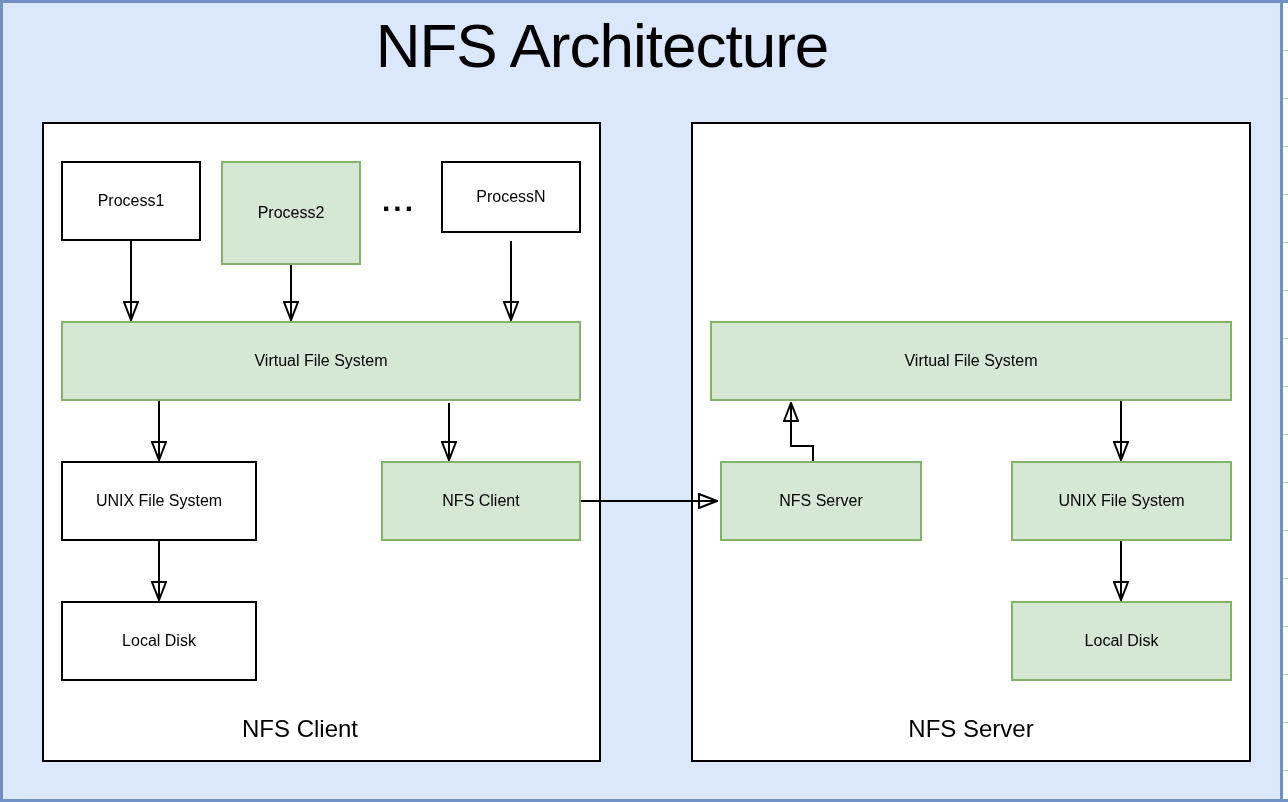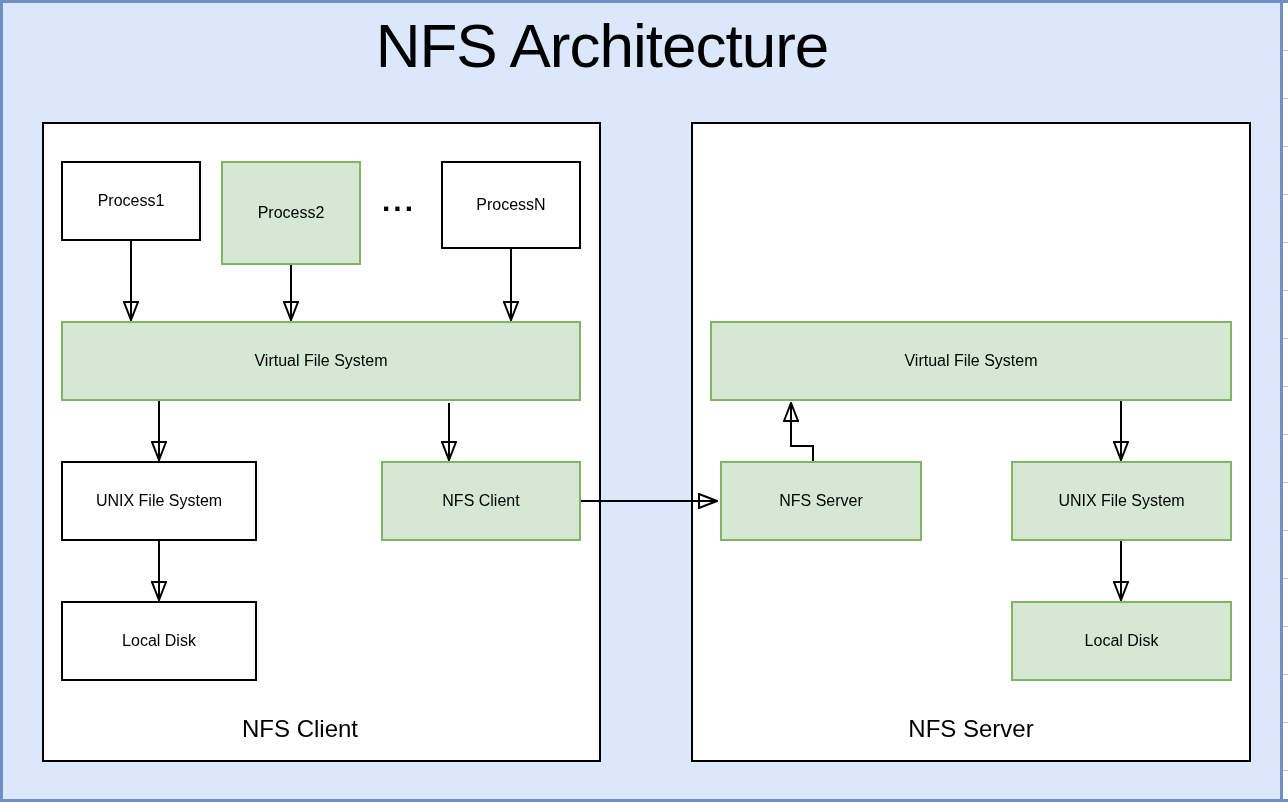--- a/index.html
+++ b/index.html
@@ -23,21 +23,21 @@
   #client-container{left:42px;top:122px;width:559px;height:640px;}
   #server-container{left:691px;top:122px;width:560px;height:640px;}
   .node{
     position:absolute;box-sizing:border-box;display:flex;align-items:center;justify-content:center;
     background:#ffffff;border:2px solid var(--node-stroke,#000);
     font-size:16px;text-align:center;white-space:nowrap;
   }
   .node.green{background:var(--node-green-fill,#d5e8d4);border-color:var(--node-green-stroke,#82b366);}
   #p1{left:61px;top:161px;width:140px;height:80px;}
   #p2{left:221px;top:161px;width:140px;height:104px;}
-  #pN{left:441px;top:161px;width:140px;height:88px;}
+  #pN{left:441px;top:161px;width:140px;height:72px;}
   #dots{position:absolute;left:371px;top:186px;width:56px;text-align:center;
         font-size:30px;font-weight:700;letter-spacing:3px;line-height:30px;}
   #vfs-left{left:61px;top:321px;width:520px;height:80px;}
   #unix-left{left:61px;top:461px;width:196px;height:80px;}
   #nfs-client-box{left:381px;top:461px;width:200px;height:80px;}
   #disk-left{left:61px;top:601px;width:196px;height:80px;}
   #vfs-right{left:710px;top:321px;width:522px;height:80px;}
   #nfs-server-box{left:720px;top:461px;width:202px;height:80px;}
   #unix-right{left:1011px;top:461px;width:221px;height:80px;}
   #disk-right{left:1011px;top:601px;width:221px;height:80px;}

